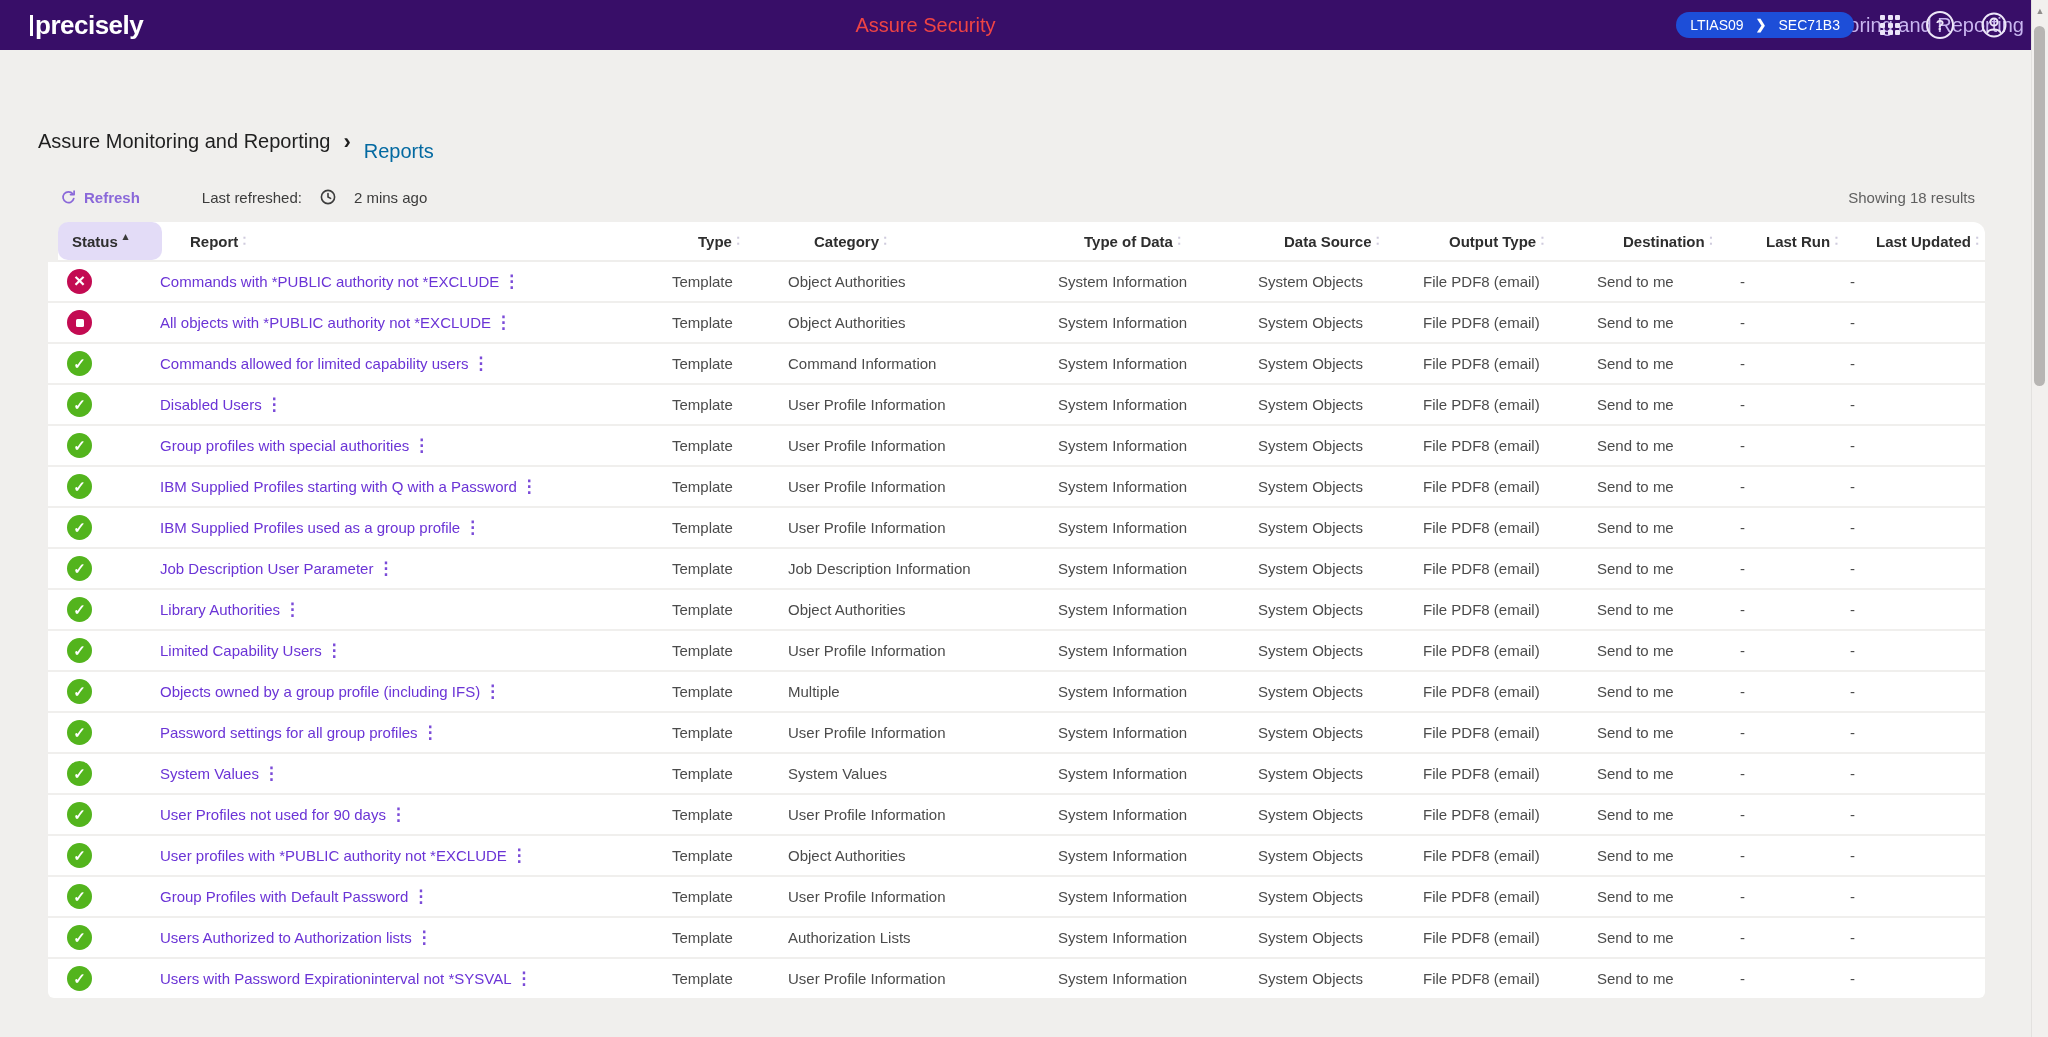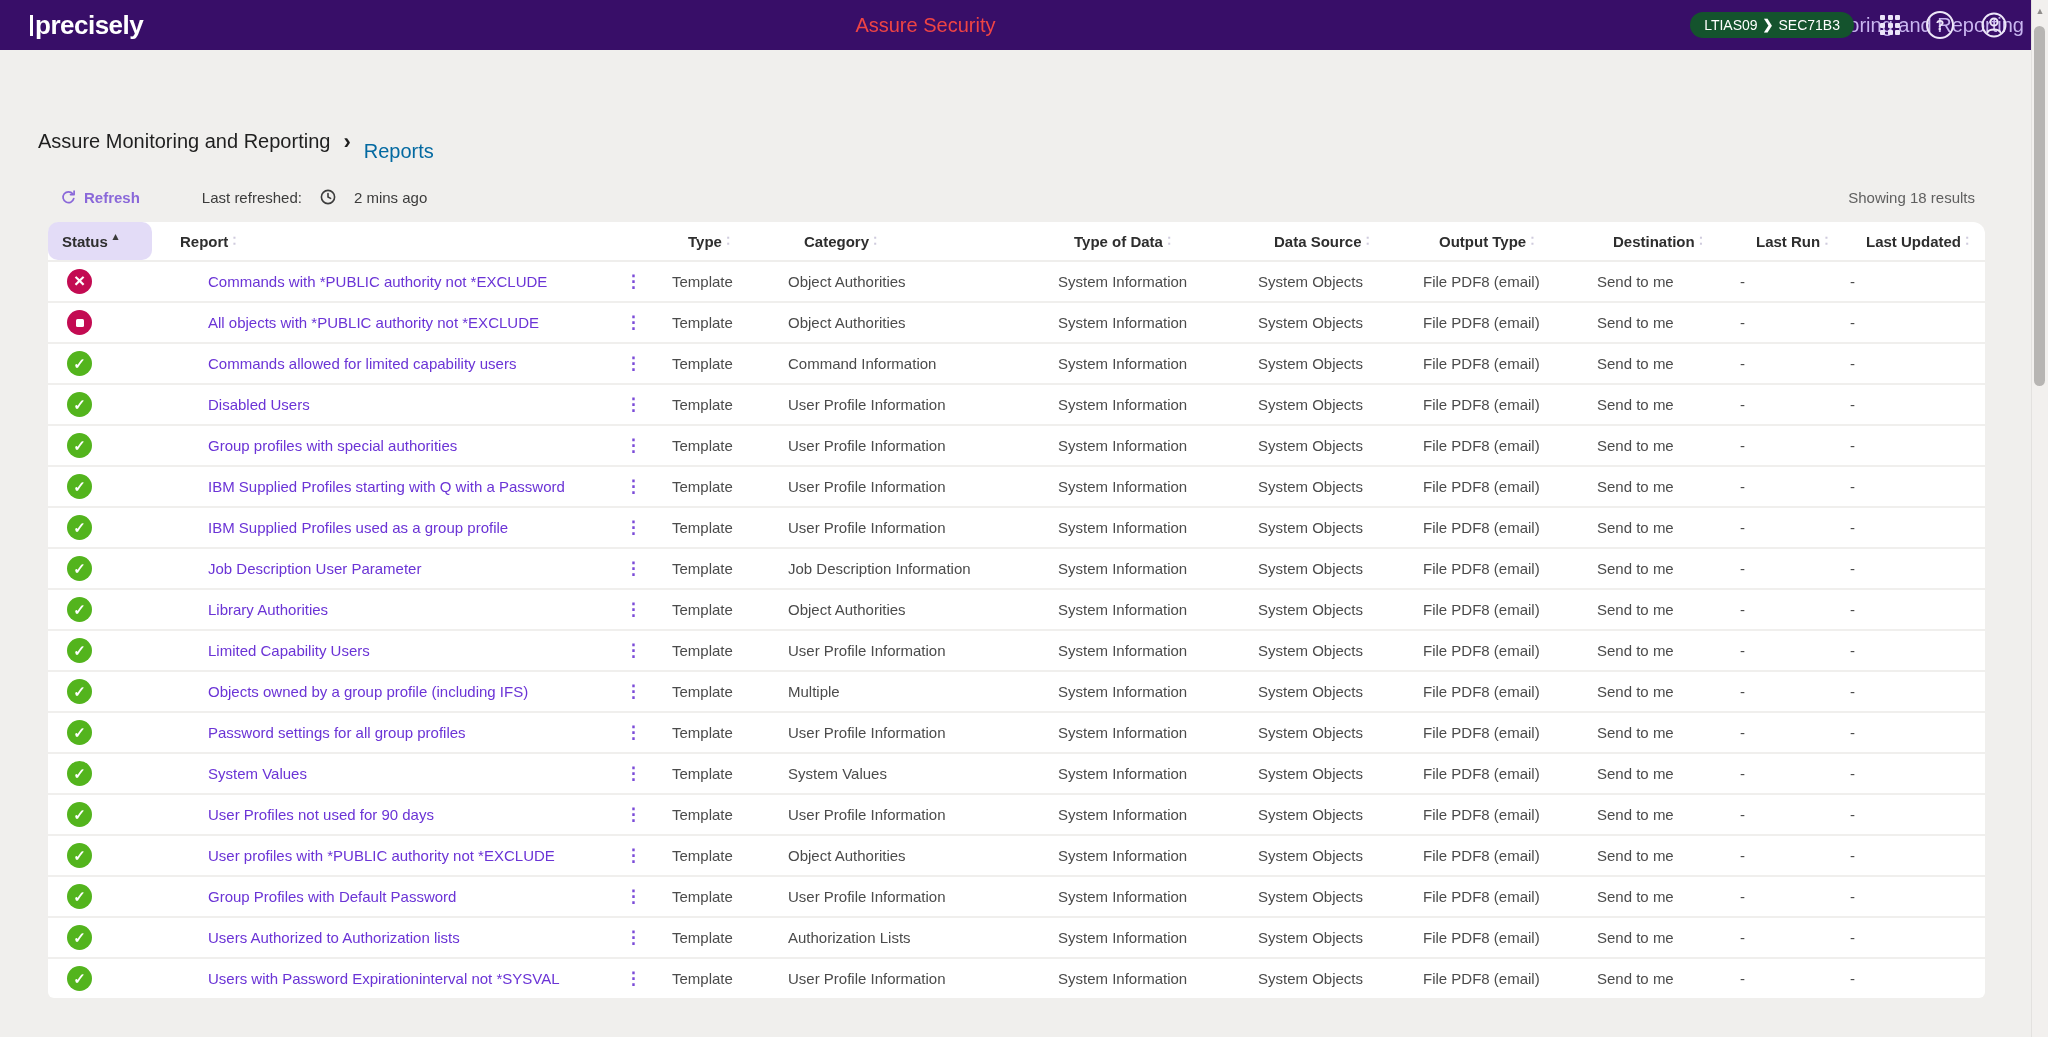--- a/index.html
+++ b/index.html
@@ -9,22 +9,22 @@
   
   .topbar{position:absolute;top:0;left:0;width:2048px;height:50px;background:#380E68;
     display:flex;align-items:center;justify-content:space-between;}
   .logo{margin-left:30px;color:#fff;font-size:26px;font-weight:700;letter-spacing:-0.5px;
     display:flex;align-items:center;}
   .logo::before{content:"";display:inline-block;width:3px;height:21px;background:#fff;margin-right:2px;}
   .product{margin-left:32px;color:#ef4444;font-size:20px;}
   .navdrop{margin-left:56px;color:#C9B6F0;font-size:20px;display:flex;align-items:center;gap:10px;cursor:pointer;}
   .chev{width:14px;height:9px;}
   .topbar-right{position:absolute;right:40px;top:0;height:50px;display:flex;align-items:center;gap:26px;}
-  .syspill{background:#14532d;color:#fff;border-radius:14px;height:26px;display:flex;align-items:center;
-    padding:0 14px;font-size:14px;gap:5px;cursor:pointer;}
+  .syspill{background:#1d4ed8;color:#fff;border-radius:14px;height:26px;display:flex;align-items:center;
+    padding:0 14px;font-size:14px;gap:12px;cursor:pointer;}
   .syspill .sep{font-weight:700;font-size:13px;position:relative;top:-1px;}
   .gridicon{display:grid;grid-template-columns:repeat(3,5px);grid-template-rows:repeat(3,5px);gap:2.5px;cursor:pointer;}
   .gridicon span{background:#EBE4F8;width:5px;height:5px;border-radius:1px;}
   .helpicon{width:24px;height:24px;border:2px solid #EDE7F8;border-radius:50%;color:#EDE7F8;
     font-size:14px;font-weight:700;display:flex;align-items:center;justify-content:center;cursor:pointer;}
   .helpicon::before{content:"?";}
   .accicon{width:28px;height:28px;cursor:pointer;}
 
   
   .scrollbar{position:absolute;top:0;right:0;width:16px;height:1037px;background:#F2F0EE;
@@ -43,34 +43,34 @@
   .toolbar{position:absolute;top:185px;left:60px;right:73px;height:24px;display:flex;align-items:center;}
   .refresh{display:flex;align-items:center;gap:7px;color:#8A68D9;font-size:15px;font-weight:600;cursor:pointer;}
   .lastref{display:flex;align-items:center;gap:18px;margin-left:62px;color:#3C3C3C;font-size:15px;}
   .results{position:absolute;right:0;color:#5F5F5F;font-size:15px;}
 
   
   .card{position:absolute;left:48px;top:222px;width:1937px;}
   .grid-row{display:grid;grid-template-columns:104px 508px 116px 270px 200px 165px 174px 143px 110px 1fr;
     align-items:center;background:#fff;}
   .thead{height:38px;border-radius:12px 12px 0 0;border-bottom:2px solid #EFEEEC;
-    font-size:15px;font-weight:700;color:#2E2E2E;}
+    font-size:15px;font-weight:700;color:#2E2E2E;margin-left:10px;}
   .th{display:flex;align-items:center;padding-left:28px;gap:5px;cursor:pointer;}
   .th-status{background:#E3DCF7;border-radius:10px;height:38px;padding-left:14px;}
   .sort-asc{color:#3A3A3A;font-size:11px;position:relative;top:-5px;}
   .sort-asc::before{content:"▴";}
   .sort-none{display:flex;flex-direction:column;line-height:5px;color:#CFCBDD;font-size:8px;position:relative;top:0px;}
   .sort-none i::before{content:"▪";font-style:normal;}
   .sort-none i{height:6px;}
 
   .trow{height:39px;border-bottom:2px solid #F0EFED;font-size:15px;color:#4B4B4B;}
   .trow:last-child{border-bottom:none;border-radius:0 0 6px 6px;}
   .cell{padding-left:12px;white-space:nowrap;overflow:hidden;}
   .cell-status{display:flex;align-items:center;padding-left:19px;}
-  .cell-report{display:flex;align-items:center;justify-content:space-between;padding-left:8px;padding-right:14px;margin-left:48px;}
+  .cell-report{display:flex;align-items:center;justify-content:flex-start;padding-left:8px;padding-right:14px;}
   .rlink{color:#6B34D6;cursor:pointer;white-space:nowrap;}
   .kebab{color:#7B4BD8;font-size:17px;font-weight:700;cursor:pointer;line-height:1;padding:2px 4px;}
   .kebab::before{content:"⋮";}
 
   .status-dot{width:25px;height:25px;border-radius:50%;display:flex;align-items:center;justify-content:center;position:relative;}
   .status-dot[data-status="ok"]{background:#53B41D;}
   .status-dot[data-status="error"],.status-dot[data-status="stopped"]{background:#C30B52;}
   .status-dot .glyph{color:#fff;font-weight:700;font-size:15px;line-height:1;}
   .status-dot[data-status="error"] .glyph{font-size:19px;position:relative;top:-1px;}
   .status-dot .sq{display:none;width:8px;height:8px;background:#fff;border-radius:1.5px;position:absolute;

